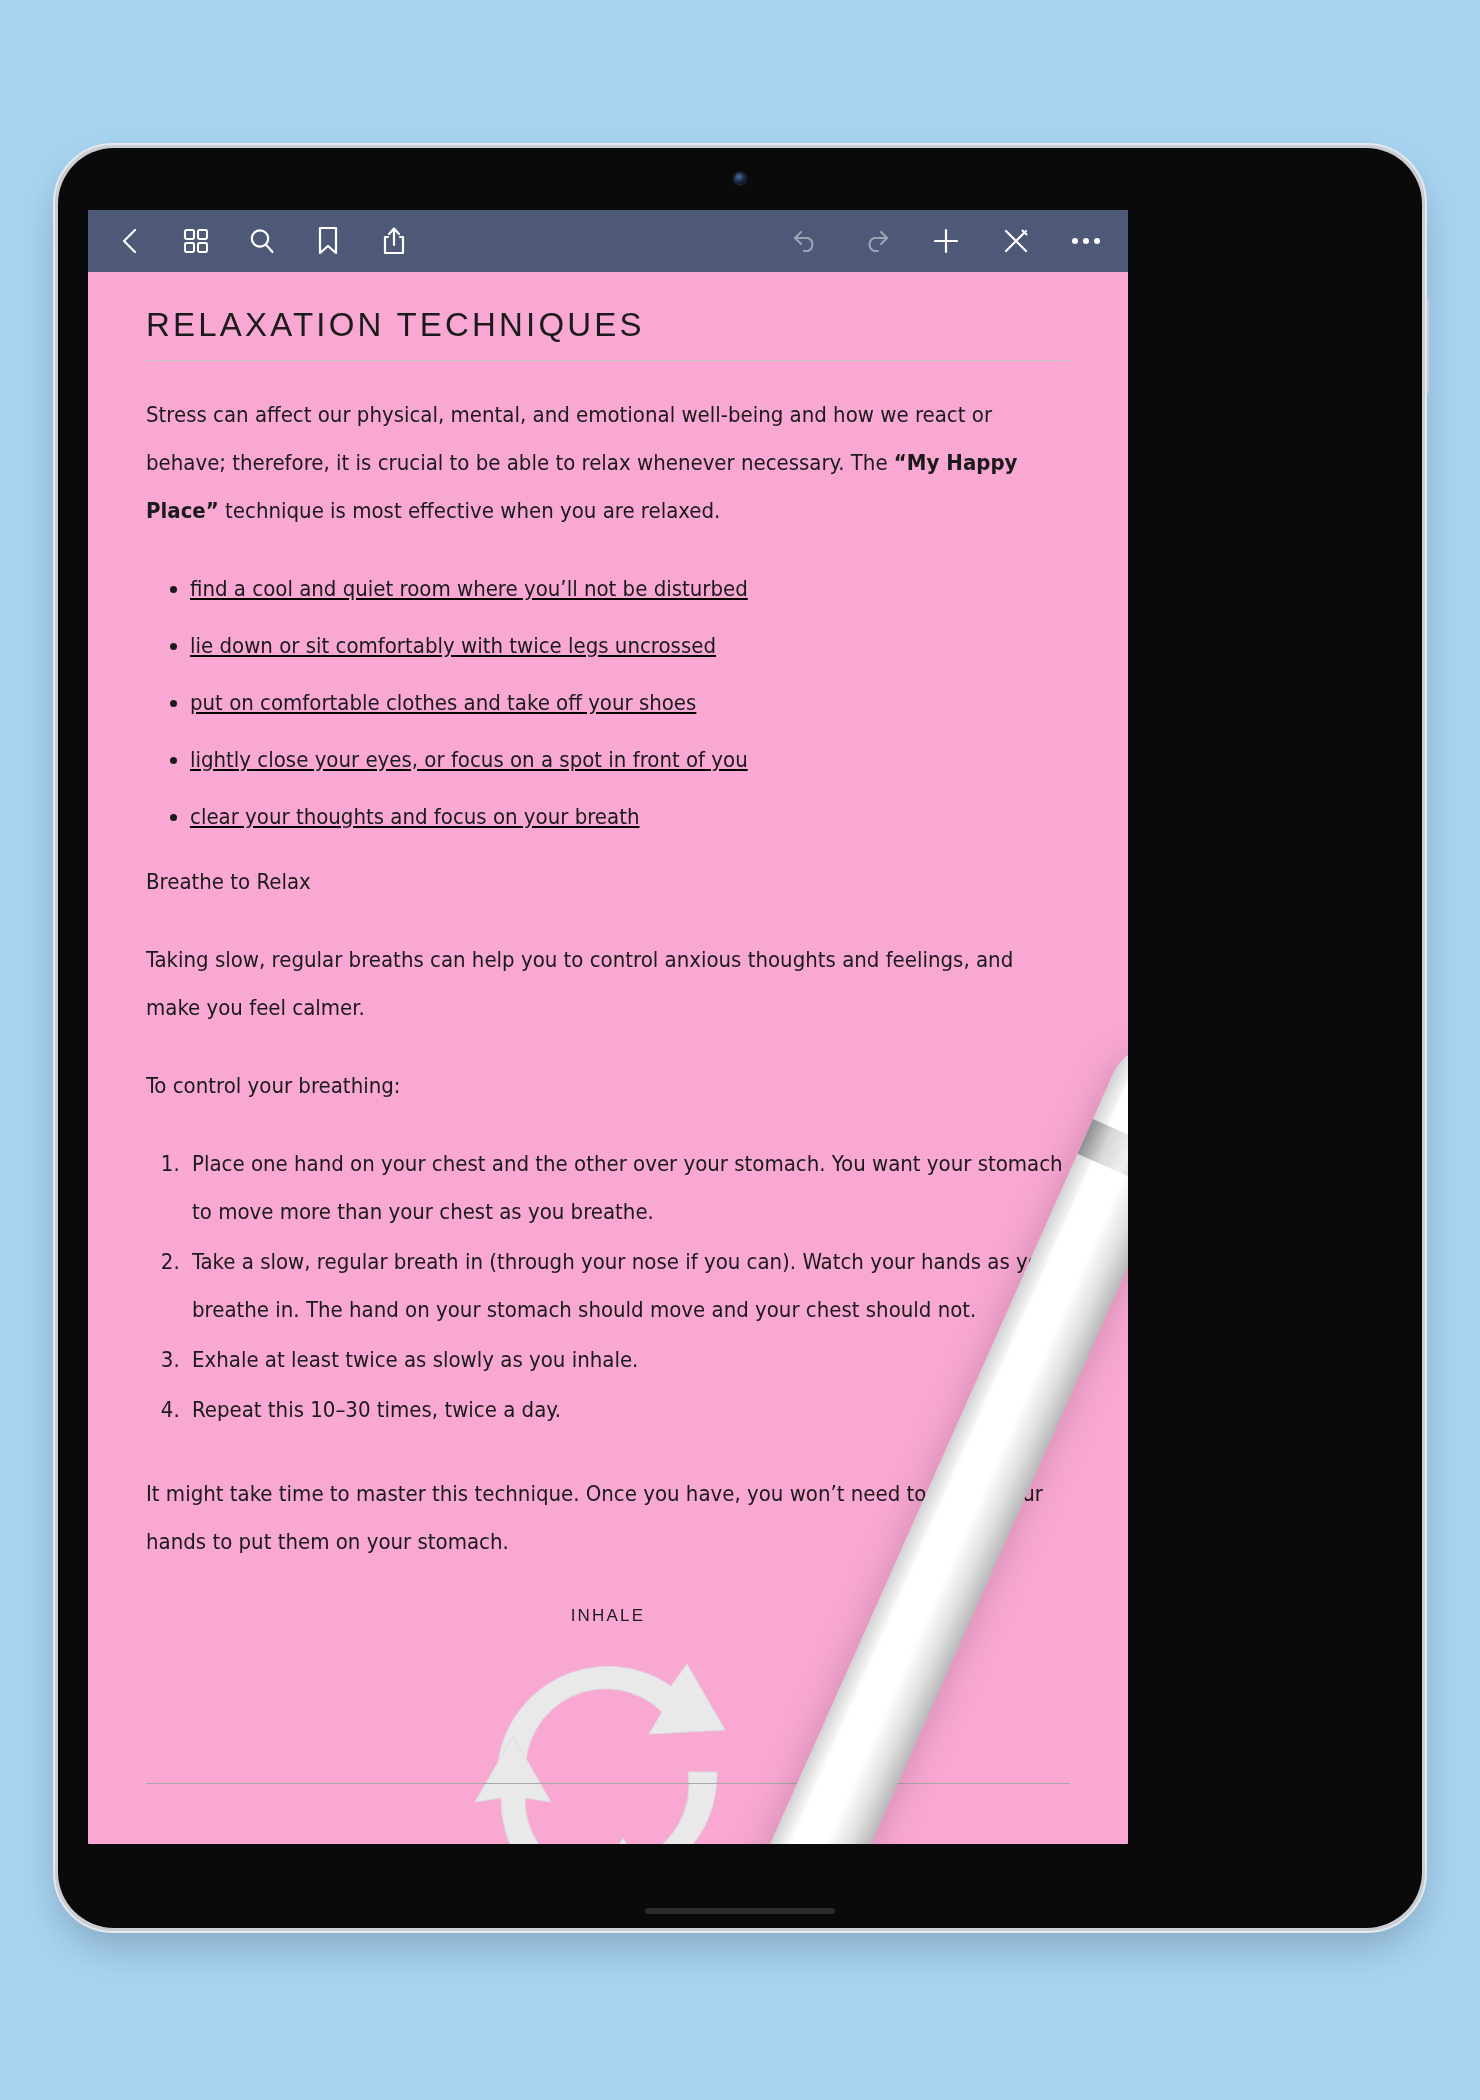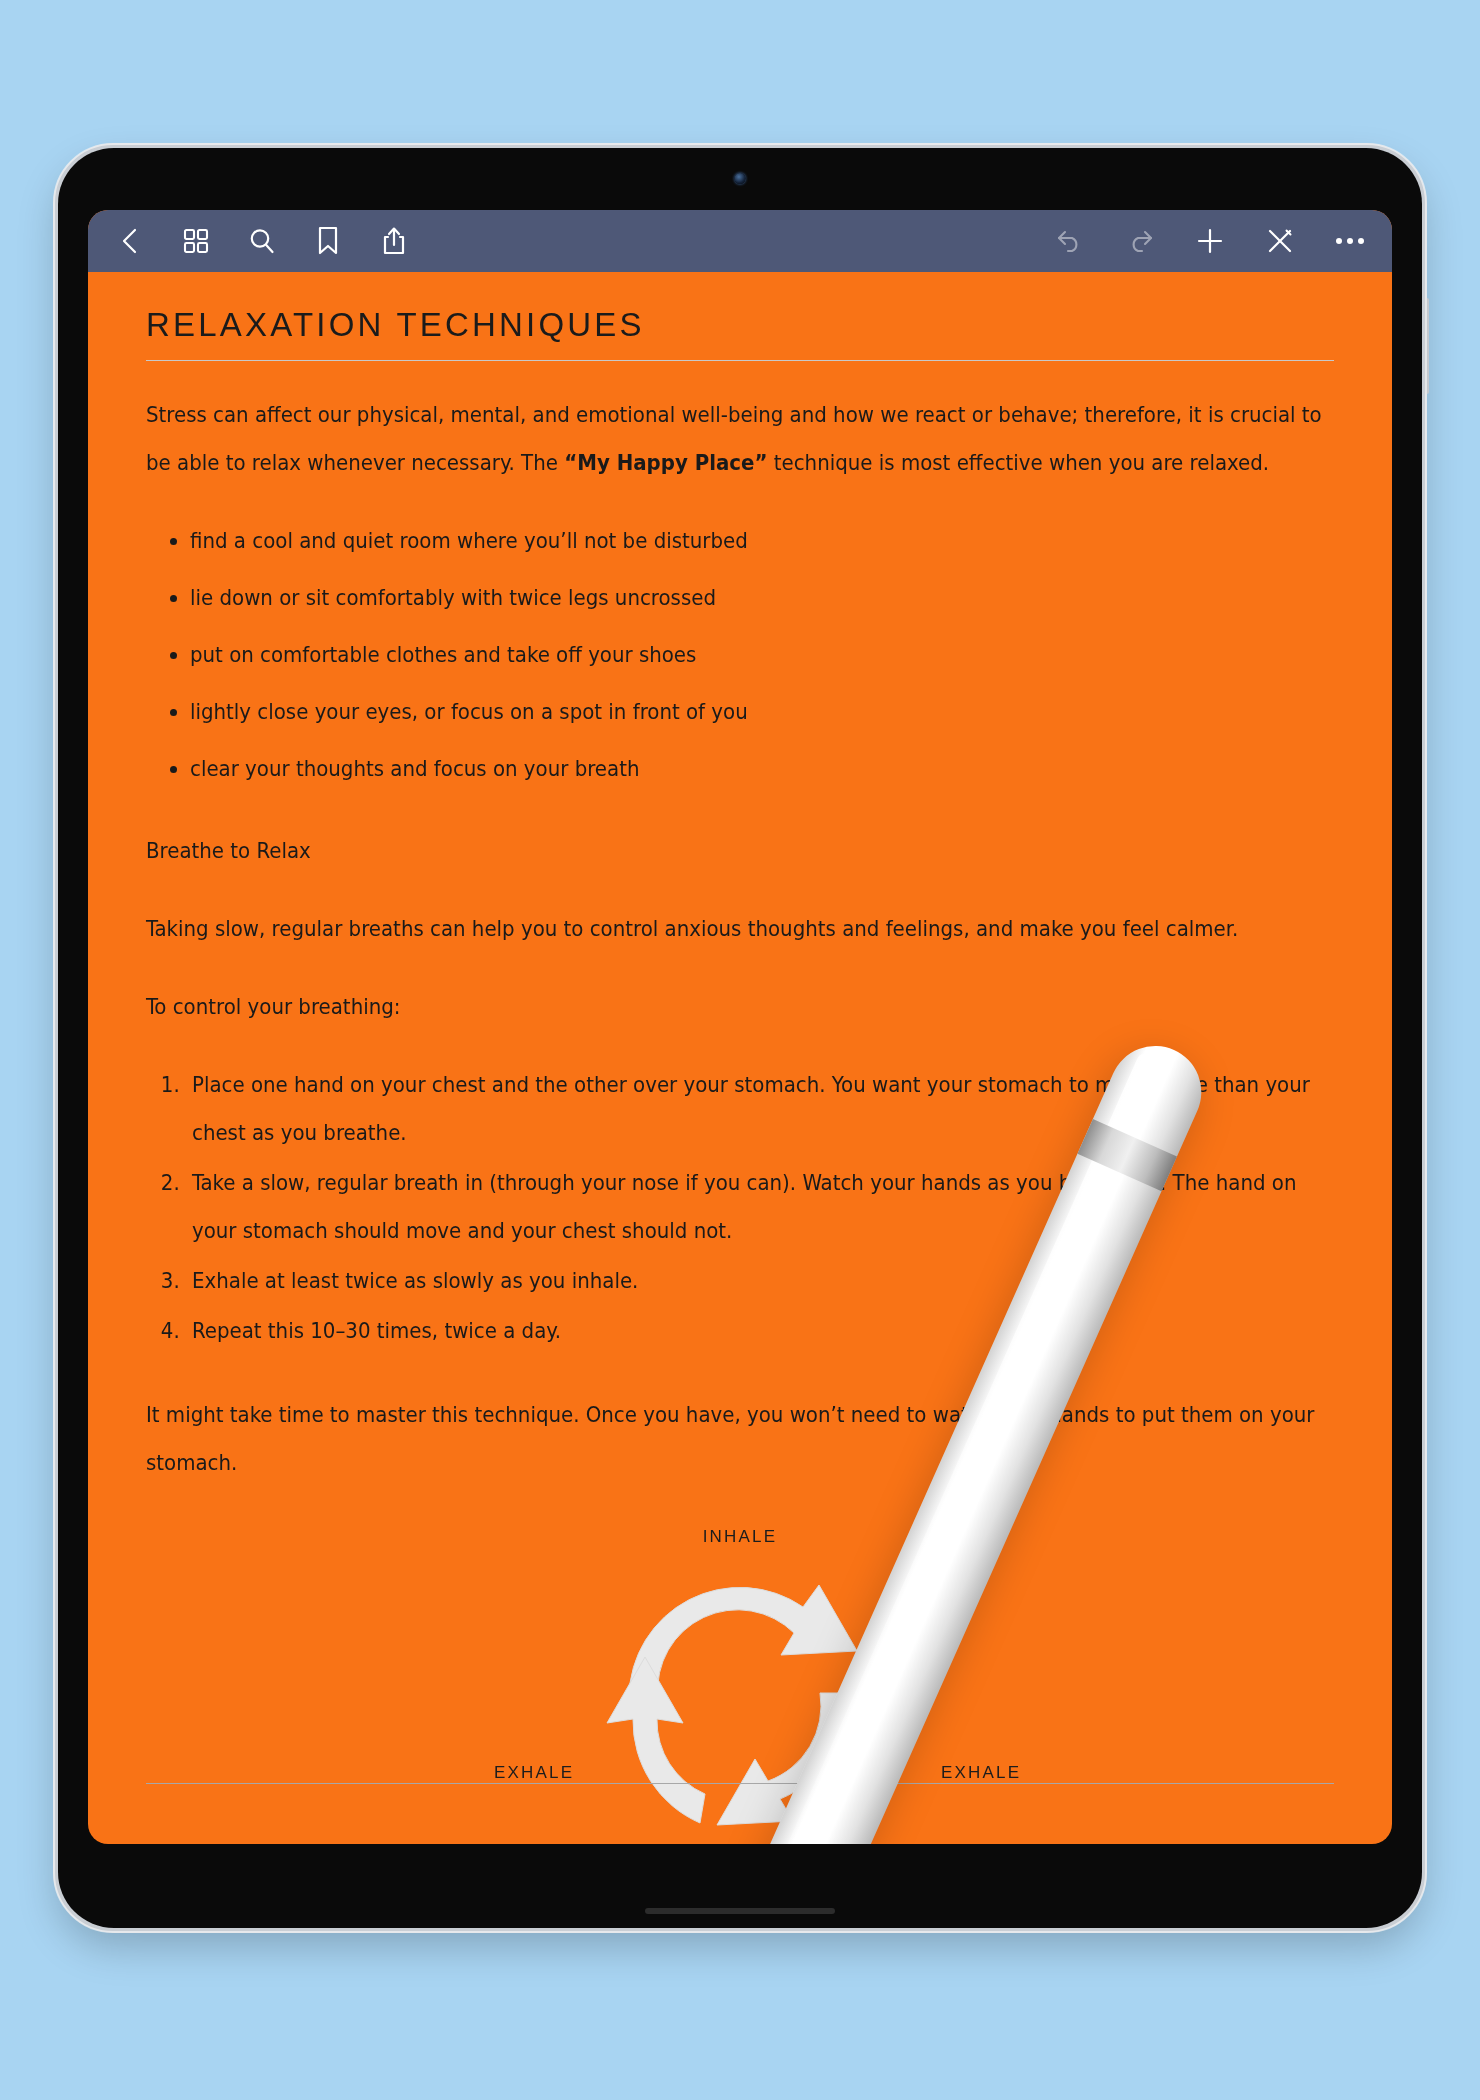--- a/index.html
+++ b/index.html
@@ -30,23 +30,23 @@
   #camera{
     position:absolute;
     left:50%; top:25px; transform:translateX(-50%);
     width:11px;height:11px;border-radius:50%;
     background:radial-gradient(circle at 40% 35%, #4a6f9c 0%, #14233a 60%, #05080d 100%);
     box-shadow:0 0 3px rgba(80,140,220,.8);
   }
   #screen{
     position:absolute;
     left:30px; top:62px;
-    width:1304px; height:1634px;
-    background:#f97316;
-    border-radius:20px;
+    width:1040px; height:1634px;
+    background:#f9a8d4;
+    border-radius:1px;
     overflow:hidden;
   }
 
   
   #toolbar{
     height:62px;
     background:#4e5877;
     display:flex;align-items:center;
     padding:0 26px;
     box-sizing:border-box;
@@ -96,21 +96,21 @@
 
   h2.section{
     text-align:center;
     font-size:23px;
     font-weight:700;
     letter-spacing:.7px;
     color:#111;
     margin:36px 0 30px 0;
   }
 
-  ul.prep{margin:0 0 34px 0;padding-left:44px;list-style:disc;}
+  ul.prep{margin:0 0 17px 0;padding-left:44px;list-style:disc;text-decoration:underline;}
   ul.prep li{margin-bottom:9px;}
   ol.steps{margin:0 0 36px 0;padding-left:40px;}
   ol.steps li{margin-bottom:2px;padding-left:6px;}
 
   
   #diagram{
     position:relative;
     width:100%;
     height:330px;
     margin-top:40px;

